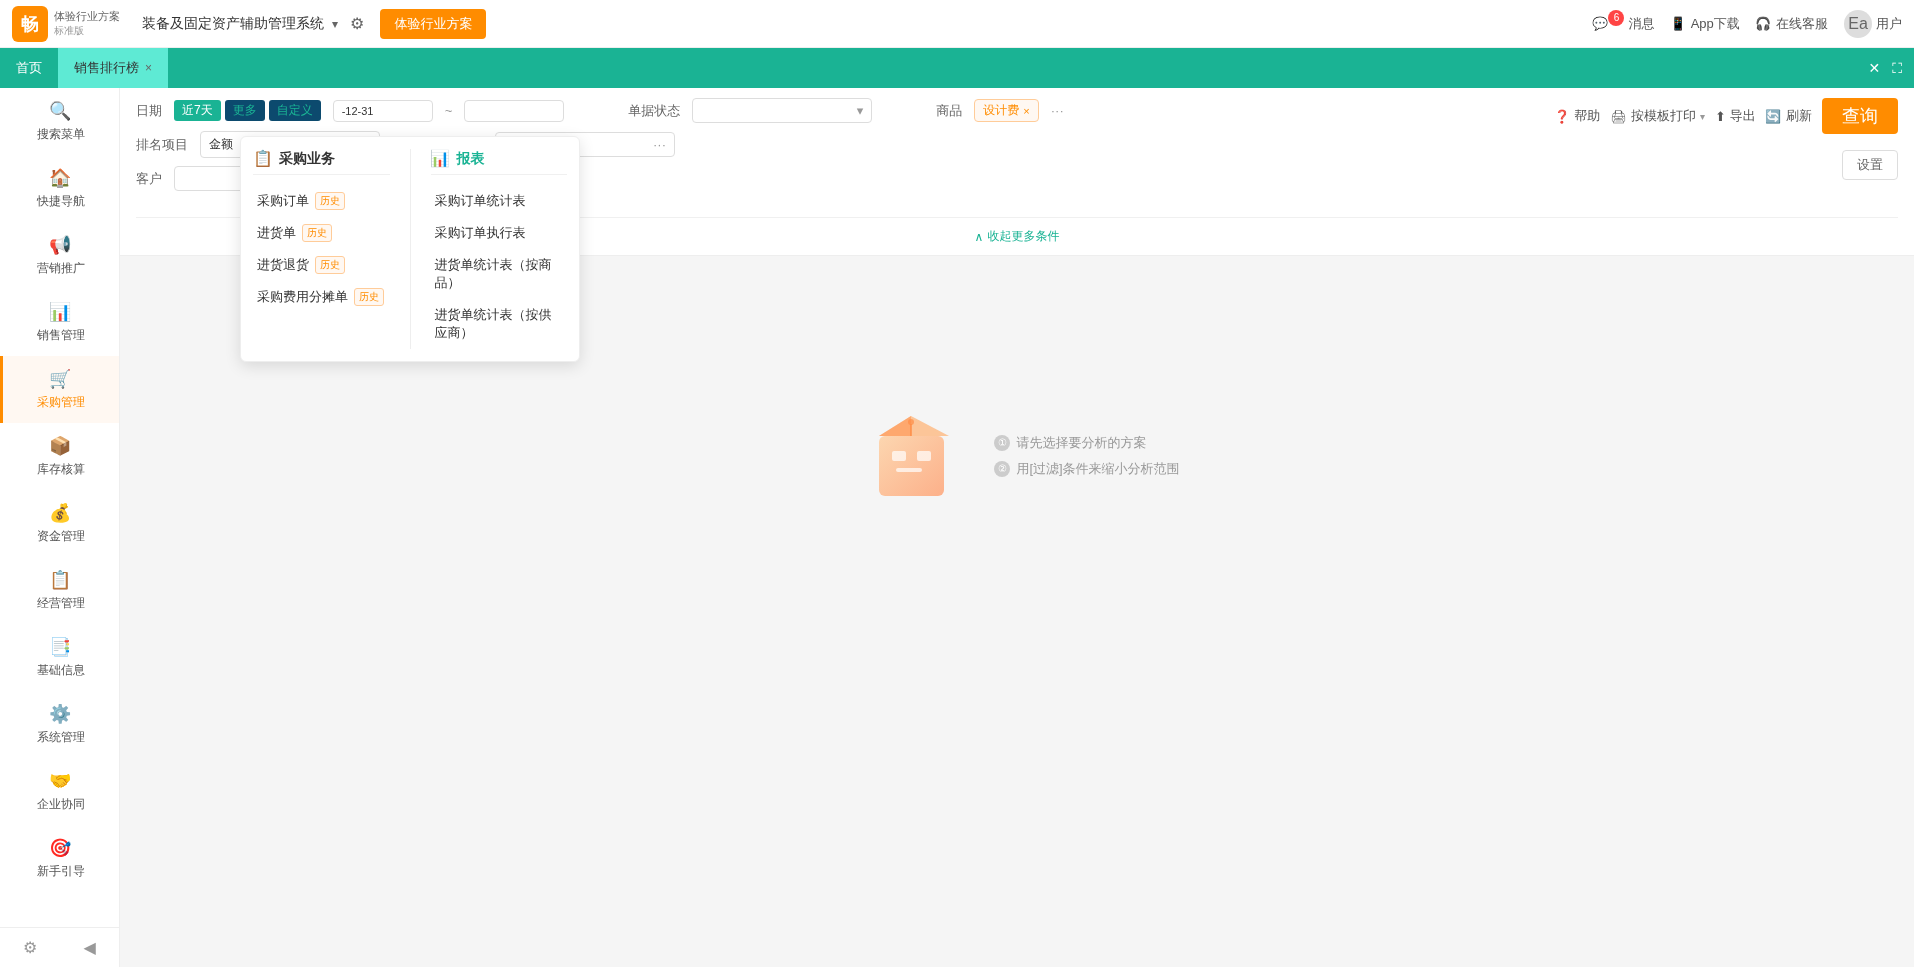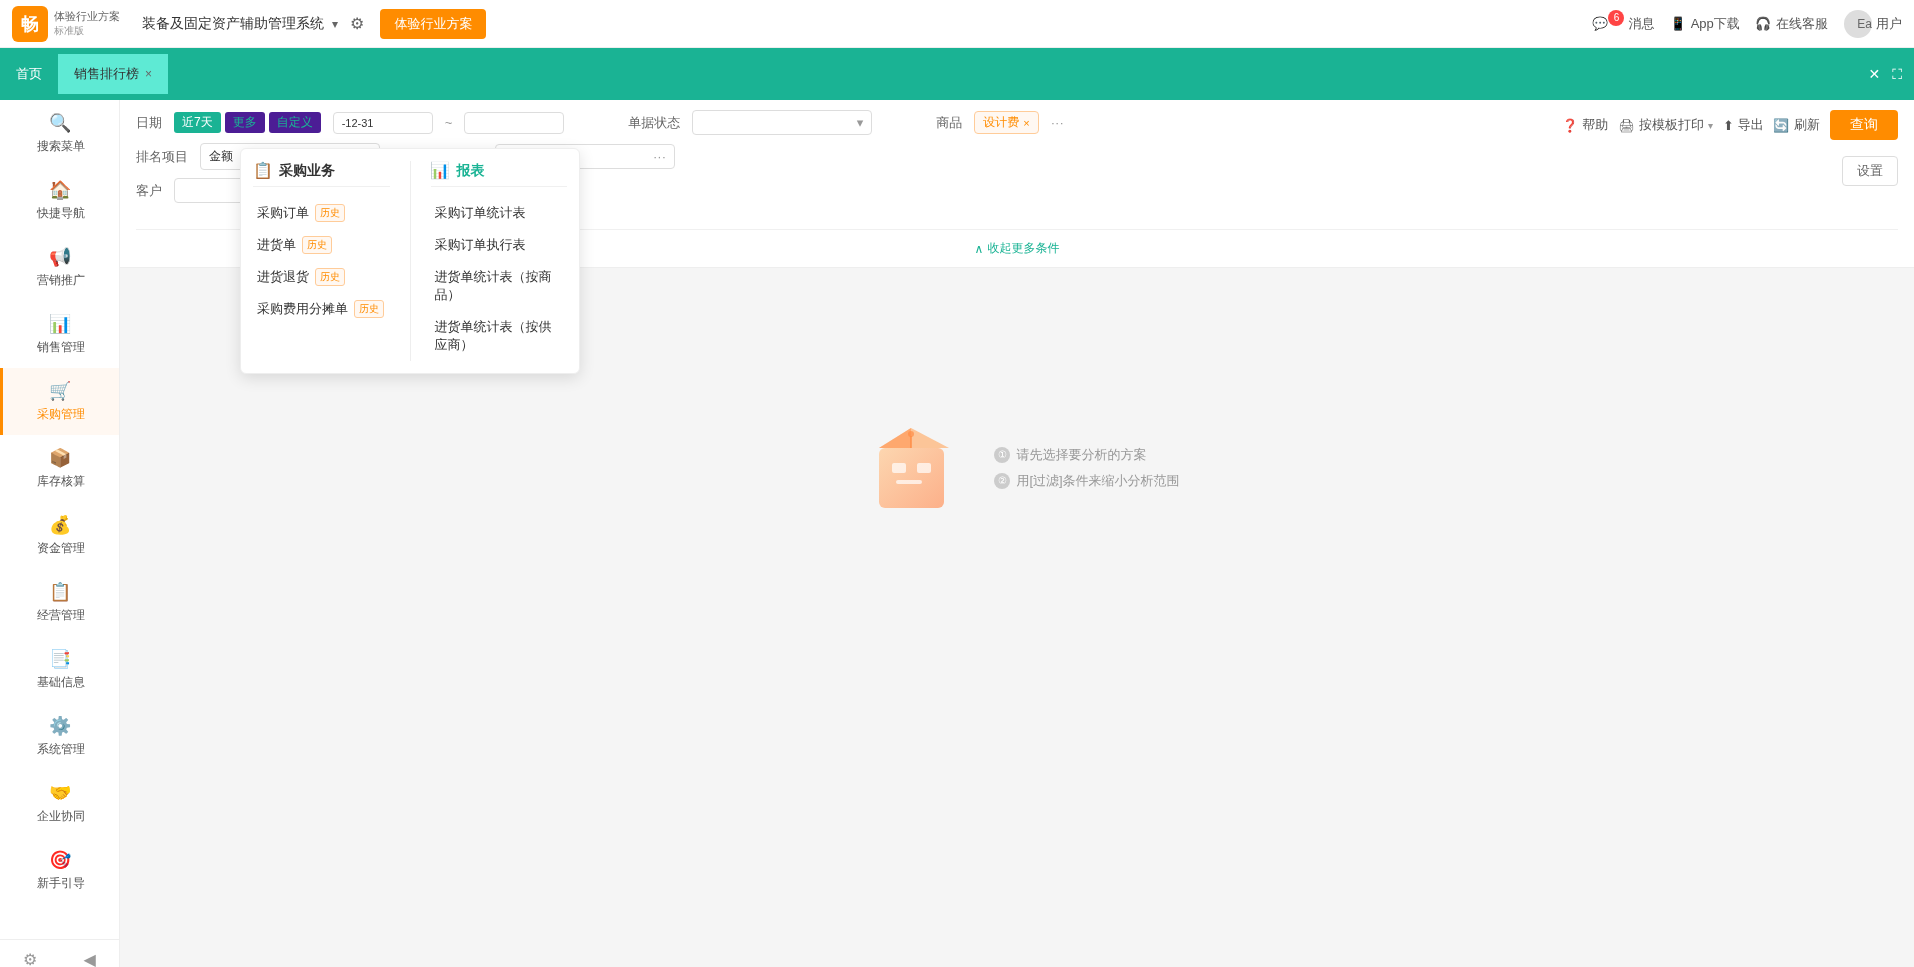--- a/index.html
+++ b/index.html
@@ -39,25 +39,25 @@
     .header-dropdown { cursor: pointer; color: #666; font-size: 12px; }
     .settings-icon { color: #666; cursor: pointer; font-size: 16px; margin-left: 4px; }
     .industry-btn {
       background: #ff8c00; color: white; border: none; border-radius: 4px;
       padding: 6px 14px; font-size: 13px; cursor: pointer; margin-left: 8px;
     }
     .header-right {
       display: flex; align-items: center; gap: 16px; margin-left: auto;
     }
     .header-action { display: flex; align-items: center; gap: 4px; color: #555; cursor: pointer; font-size: 13px; }
-    .user-avatar { width: 28px; height: 28px; border-radius: 50%; background: #ddd; display: flex; align-items: center; justify-content: flex-end; font-size: 12px; color: #666; }
+    .user-avatar { width: 28px; height: 28px; border-radius: 50%; background: #ddd; display: flex; align-items: center; justify-content: center; font-size: 16px; color: #666; }
 
     
     .tab-bar {
-      height: 52px;
+      height: 40px;
       background: #1ab394;
       display: flex;
       align-items: center;
       padding: 0 0;
       position: relative;
       z-index: 99;
     }
     .tab-item {
       height: 40px;
       padding: 0 16px;
@@ -111,37 +111,37 @@
     .filter-bar {
       background: #fff;
       padding: 10px 16px;
       border-bottom: 1px solid #eee;
     }
     .filter-row {
       display: flex; align-items: center; gap: 12px; margin-bottom: 8px; flex-wrap: wrap;
     }
     .filter-label { color: #666; font-size: 13px; white-space: nowrap; }
     .filter-date-group { display: flex; align-items: flex-start; gap: 4px; }
-    .filter-tag { background: #4c1d95; color: #1ab394; padding: 2px 8px; border-radius: 3px; font-size: 12px; cursor: pointer; }
+    .filter-tag { background: #0c4a6e; color: #1ab394; padding: 2px 8px; border-radius: 3px; font-size: 12px; cursor: pointer; }
     .filter-tag.active { background: #1ab394; color: white; }
     .filter-input {
       border: 1px solid #ddd; border-radius: 4px; padding: 4px 8px; font-size: 11px;
       outline: none; width: 120px; color: #333;
     }
     .filter-chip {
       display: flex; align-items: center; gap: 4px; background: #fff8f2;
       border: 1px solid #ffcc99; border-radius: 4px; padding: 2px 8px; font-size: 12px; color: #ff8c00;
     }
     .chip-close { cursor: pointer; color: #ff8c00; font-size: 11px; }
     .filter-dots { color: #999; cursor: pointer; }
     .filter-collapse { color: #1ab394; cursor: pointer; font-size: 12px; display: flex; align-items: center; gap: 4px; }
     .toolbar-btn { display: flex; align-items: center; gap: 4px; color: #555; cursor: pointer; font-size: 13px; }
     .query-btn {
       background: #ff8c00; color: white; border: none; border-radius: 4px;
-      padding: 6px 20px; font-size: 14px; cursor: pointer; font-family: Liberation Serif, serif;
+      padding: 6px 20px; font-size: 18px; cursor: pointer; font-family: Liberation Serif, serif;
     }
     .set-btn {
       background: white; color: #666; border: 1px solid #ddd; border-radius: 4px;
       padding: 5px 14px; font-size: 13px; cursor: pointer; display: block; margin-top: 4px;
     }
     .query-area { display: flex; flex-direction: column; align-items: flex-end; gap: 4px; }
 
     
     .dropdown-menu {
       position: absolute;

